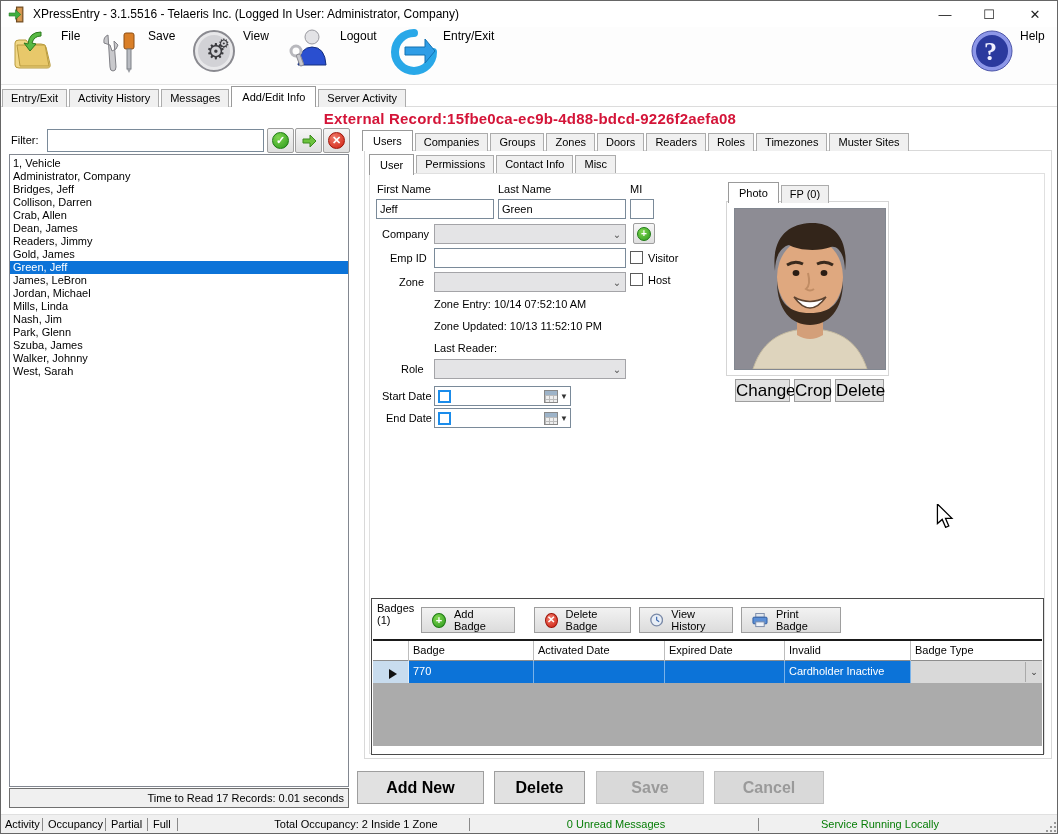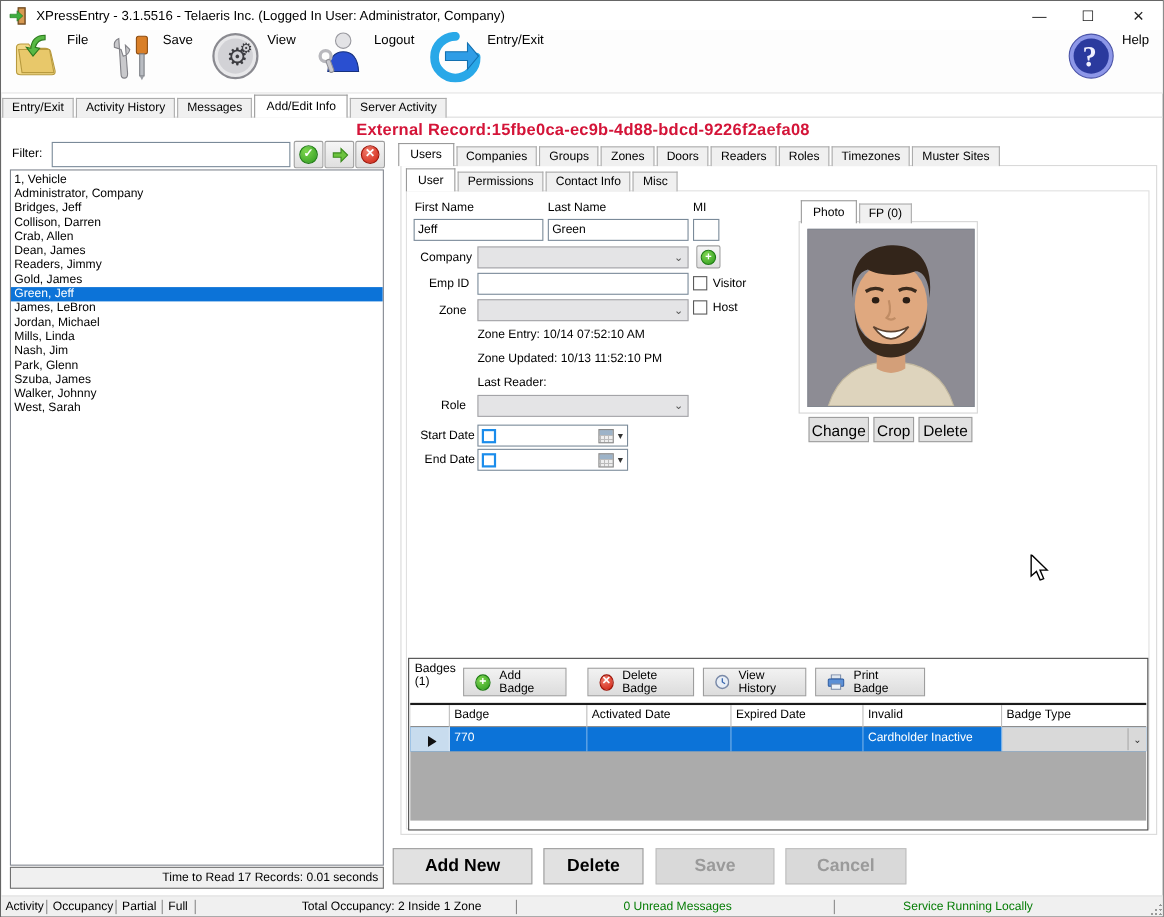--- a/index.html
+++ b/index.html
@@ -33,41 +33,41 @@
   .circle-ic { width:17px; height:17px; border-radius:50%; display:flex; align-items:center; justify-content:center; color:#fff; font-size:11px; font-weight:bold; line-height:1; }
   .circle-green { background:radial-gradient(circle at 35% 30%, #7ed64f, #2e9a1f); border:1px solid #1d7a12;}
   .circle-red { background:radial-gradient(circle at 35% 30%, #f07a6a, #cf2010); border:1px solid #9c1308;}
   .listbox { position:absolute; left:8px; top:153px; width:340px; height:633px; background:#fff; border:1px solid #828790; overflow:hidden; padding-top:2px; }
   .listbox .item { height:13px; line-height:13px; padding-left:3px; white-space:nowrap; }
   .listbox .item.selected { background:#0c73d8; color:#fff; }
   .left-footer { position:absolute; left:8px; top:787px; width:340px; height:20px; background:#f0f0f0; border:1px solid #707070; text-align:right; line-height:18px; padding-right:4px; }
   
   .record-tabstrip { position:absolute; left:361px; top:130px; height:20px; display:flex; align-items:flex-end; z-index:2; }
   .record-page { position:absolute; left:363px; top:149px; width:688px; height:609px; background:#fff; border:1px solid #d9d9d9; }
-  .user-tabstrip { position:absolute; left:368px; top:153px; height:20px; display:flex; align-items:flex-end; z-index:2; }
+  .user-tabstrip { position:absolute; left:368px; top:153px; height:20px; display:flex; align-items:center; z-index:2; }
   .user-page { position:absolute; left:368px; top:172px; width:676px; height:581px; background:#fff; border:1px solid #e0e0e0; }
   
   .lbl { position:absolute; color:#000; }
   .txt { position:absolute; border:1px solid #7a8a99; background:#fff; font:inherit; font-size:11px; padding:0 3px; height:20px; }
   .combo { position:absolute; height:20px; background:#e4e4e6; border:1px solid #a4a4a8; display:flex; align-items:center; justify-content:flex-end; }
   .combo .chev { width:16px; text-align:center; color:#555; font-size:10px; }
   .chk { position:absolute; width:13px; height:13px; border:1px solid #5a5a5a; background:#fff; }
   .dtp { position:absolute; width:137px; height:20px; border:1px solid #7a8a99; background:#fff; display:flex; align-items:center; }
   .dtp .dchk { width:13px; height:13px; border:2px solid #1a8ceb; margin-left:3px; }
   .dtp .cal { margin-left:auto; width:14px; height:13px; border:1px solid #888; background:
       linear-gradient(#9db3c8 0 4px, transparent 4px),
       repeating-linear-gradient(90deg,#bbb 0 1px, transparent 1px 4px),
       repeating-linear-gradient(#bbb 0 1px, transparent 1px 4px); background-color:#eee; }
   .dtp .darr { width:12px; font-size:8px; color:#333; text-align:center; }
   .zone-line { position:absolute; left:433px; }
   
   .photo-tabstrip { position:absolute; left:727px; top:181px; display:flex; align-items:flex-end; z-index:2; }
   .photo-panel { position:absolute; left:725px; top:200px; width:163px; height:175px; background:#fff; border:1px solid #d5d5d5; }
   .photo-frame { position:absolute; left:733px; top:207px; width:152px; height:162px; border:1px solid #828790; background:#8d8c94; }
-  .photo-btn { position:absolute; top:378px; height:23px; background:#e1e1e1; border:1px solid #9e9e9e; font:inherit; font-size:14px; }
+  .photo-btn { position:absolute; top:378px; height:23px; background:#e1e1e1; border:1px solid #9e9e9e; font:inherit; font-size:17px; }
   
   .badges-box { position:absolute; left:370px; top:597px; width:673px; height:157px; border:1px solid #4a4a4a; background:#fff; }
   .badges-title { position:absolute; left:376px; top:601px; line-height:12px; }
   .badge-btn { position:absolute; top:606px; height:26px; background:linear-gradient(#f2f2f2,#dcdcdc); border:1px solid #9e9e9e; display:flex; align-items:center; gap:8px; padding:0 10px; font-size:11px; }
   .grid { position:absolute; left:372px; top:638px; width:669px; height:107px; background:#ababab; border-top:2px solid #1a1a1a; }
   .grid-header { position:absolute; left:372px; top:640px; width:669px; height:20px; background:#fff; display:flex; border-bottom:1px solid #8d8d8d; }
   .grid-header .hcell { border-right:1px solid #bdbdbd; padding:3px 0 0 4px; height:20px; }
   .grid-row { position:absolute; left:372px; top:660px; width:669px; height:22px; display:flex; background:#0c73d8; color:#fff; }
   .grid-row .cell { border-right:1px solid rgba(255,255,255,.45); padding:4px 0 0 4px; height:22px; }
   .rowsel { background:#c8dcee; color:#000; display:flex; align-items:center; justify-content:center; }

